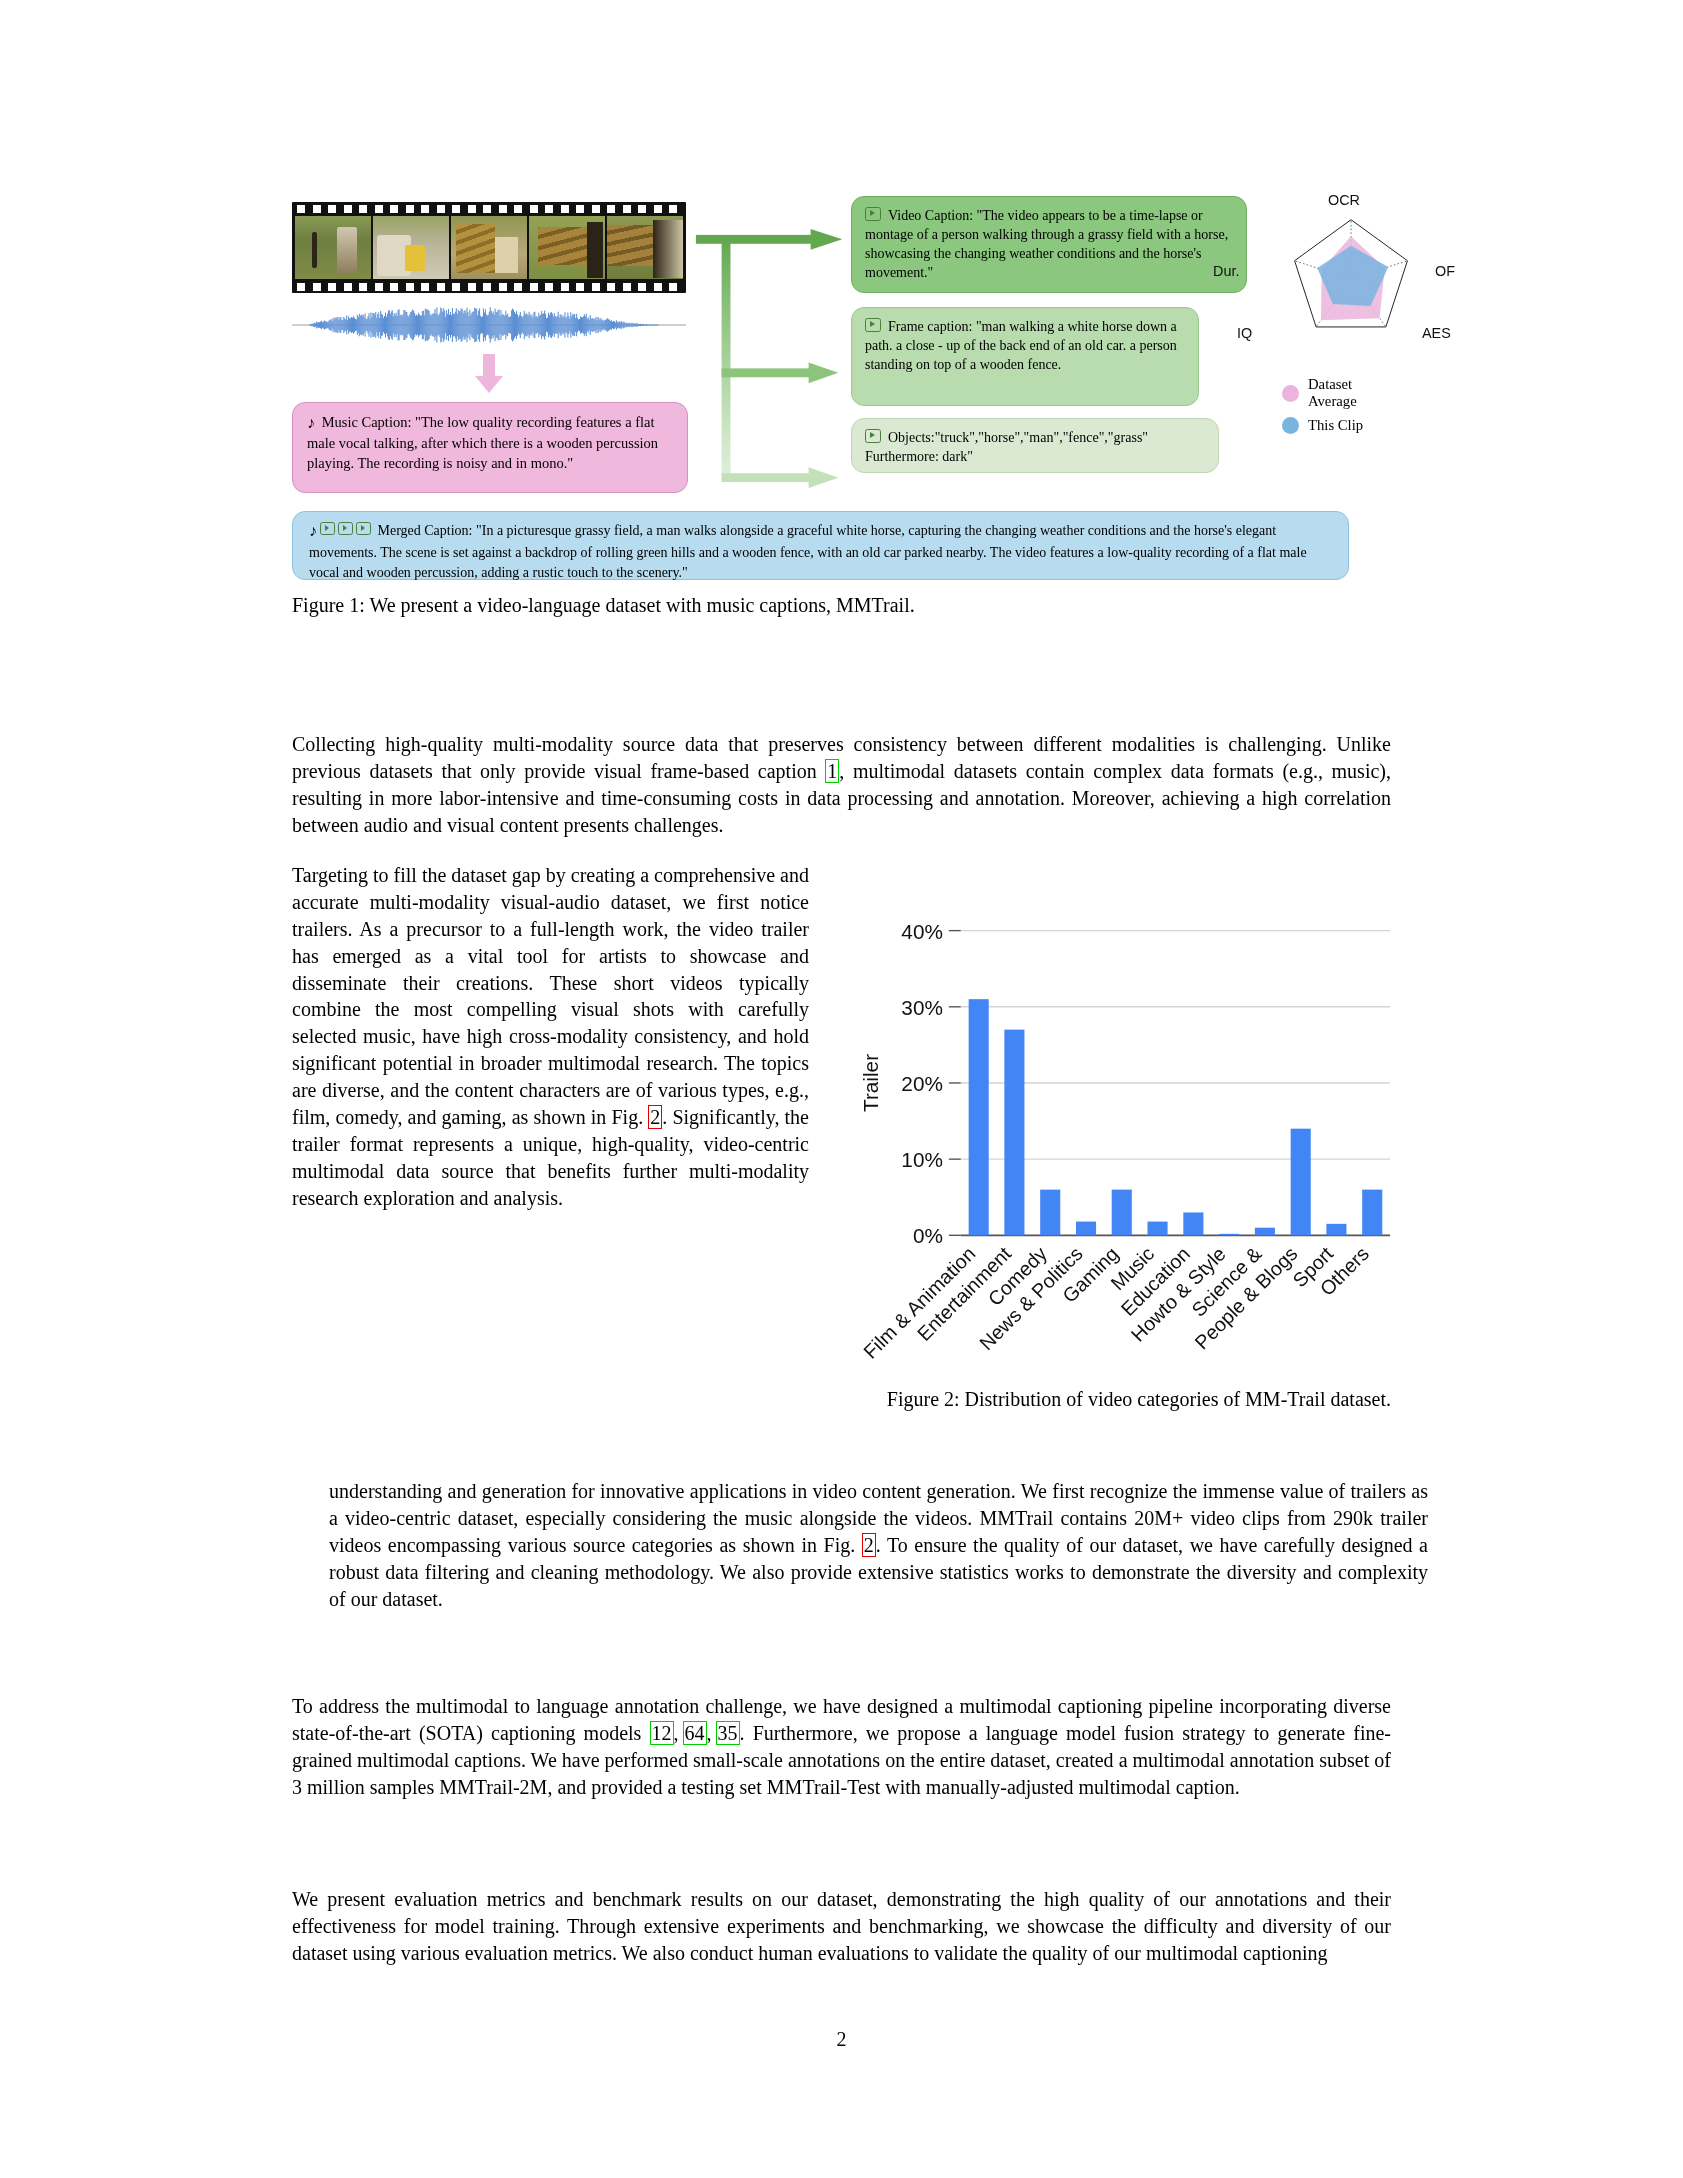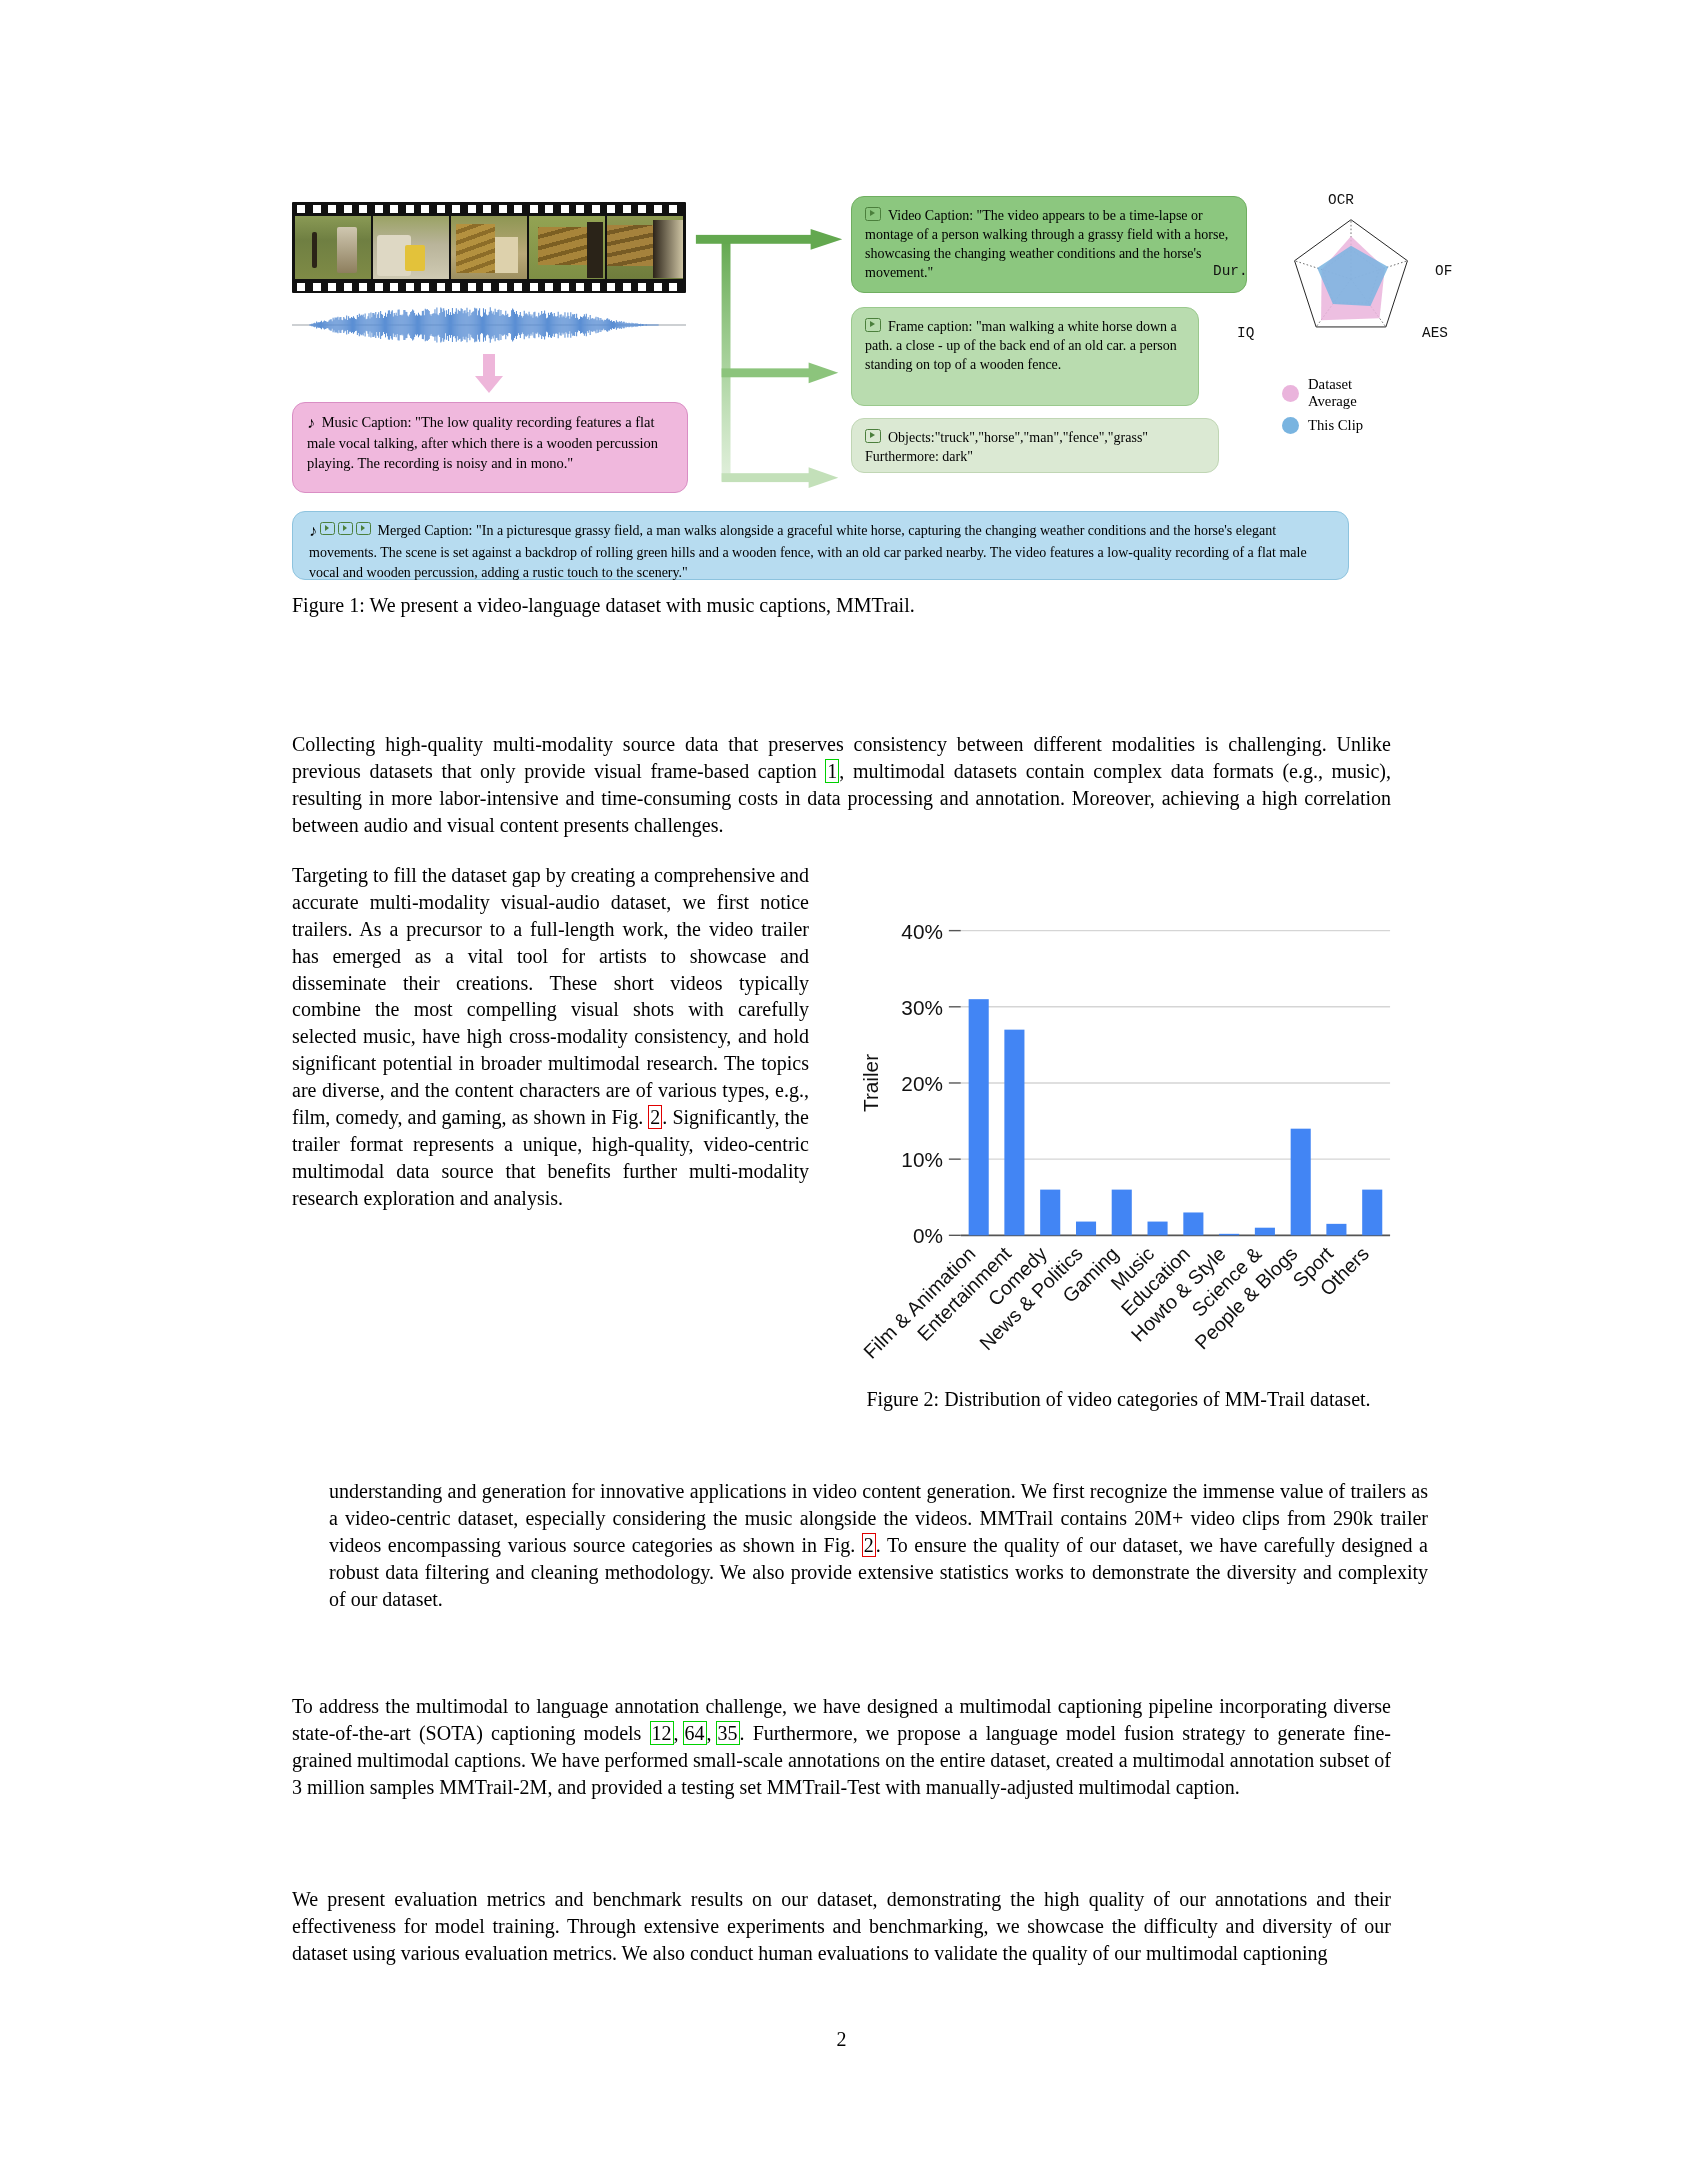--- a/index.html
+++ b/index.html
@@ -75,21 +75,21 @@
 
   .ficon{display:inline-block;width:14px;height:12px;border:1.4px solid #4b7f3c;
     border-radius:2.5px;position:relative;vertical-align:-1px;margin-right:7px;}
   .ficon:after{content:"";position:absolute;left:4.2px;top:2.2px;
     border-left:5px solid #4b7f3c;border-top:3.4px solid transparent;
     border-bottom:3.4px solid transparent;}
   .note{font-size:16px;vertical-align:-1px;margin-right:3px;}
 
   
   #radar{position:absolute;left:965px;top:0px;width:188px;height:168px;}
-  .rlabel{position:absolute;font-family:Liberation Mono, monospace;
+  .rlabel{position:absolute;font-family:Liberation Sans, sans-serif;
     font-size:14.4px;color:#111;}
   .legend{position:absolute;left:990px;top:180px;
     font-family:"Liberation Serif",serif;font-size:14.7px;}
   .legrow{display:flex;align-items:center;gap:9px;margin-bottom:7px;}
   .ldot{width:17px;height:17px;border-radius:50%;flex:0 0 auto;}
 
   
   .mergebox{position:absolute;left:0px;top:315px;width:1057px;height:69px;
     background:#b7dcf0;border:1.4px solid #8dc3de;border-radius:13px;
     box-sizing:border-box;padding:8px 16px 7px 16px;
@@ -102,21 +102,21 @@
 
   
   .figcap1{position:absolute;left:292px;top:594px;width:1099px;
     text-align:left;font-size:20px;}
   .body{position:absolute;font-size:20px;line-height:1.345;
     text-align:justify;text-justify:inter-word;hyphens:none;}
   .p-intro{left:292px;top:711px;width:1099px;}
   .col-left{left:292px;top:842px;width:517px;}
   .p-inthis{left:292px;top:1416px;width:517px;}
   .figcap2{position:absolute;left:846px;top:1386px;width:545px;font-size:20px;
-    line-height:1.345;text-align:center;}
+    line-height:1.345;text-align:right;}
   .p-under{left:292px;top:1458px;width:1099px;margin-left:37px;}
   .p-toaddr{left:292px;top:1673px;width:1099px;}
   .p-wepres{left:292px;top:1866px;width:1099px;}
   b{font-weight:normal;}
   .ref-green{border:1.6px solid #00d000;padding:0px 1px;line-height:1;}
   .ref-red{border:1.6px solid #e00000;padding:0px 1px;line-height:1;}
   .pagenum{position:absolute;left:0;top:2028px;width:1683px;text-align:center;
     font-size:20px;}
 
   

